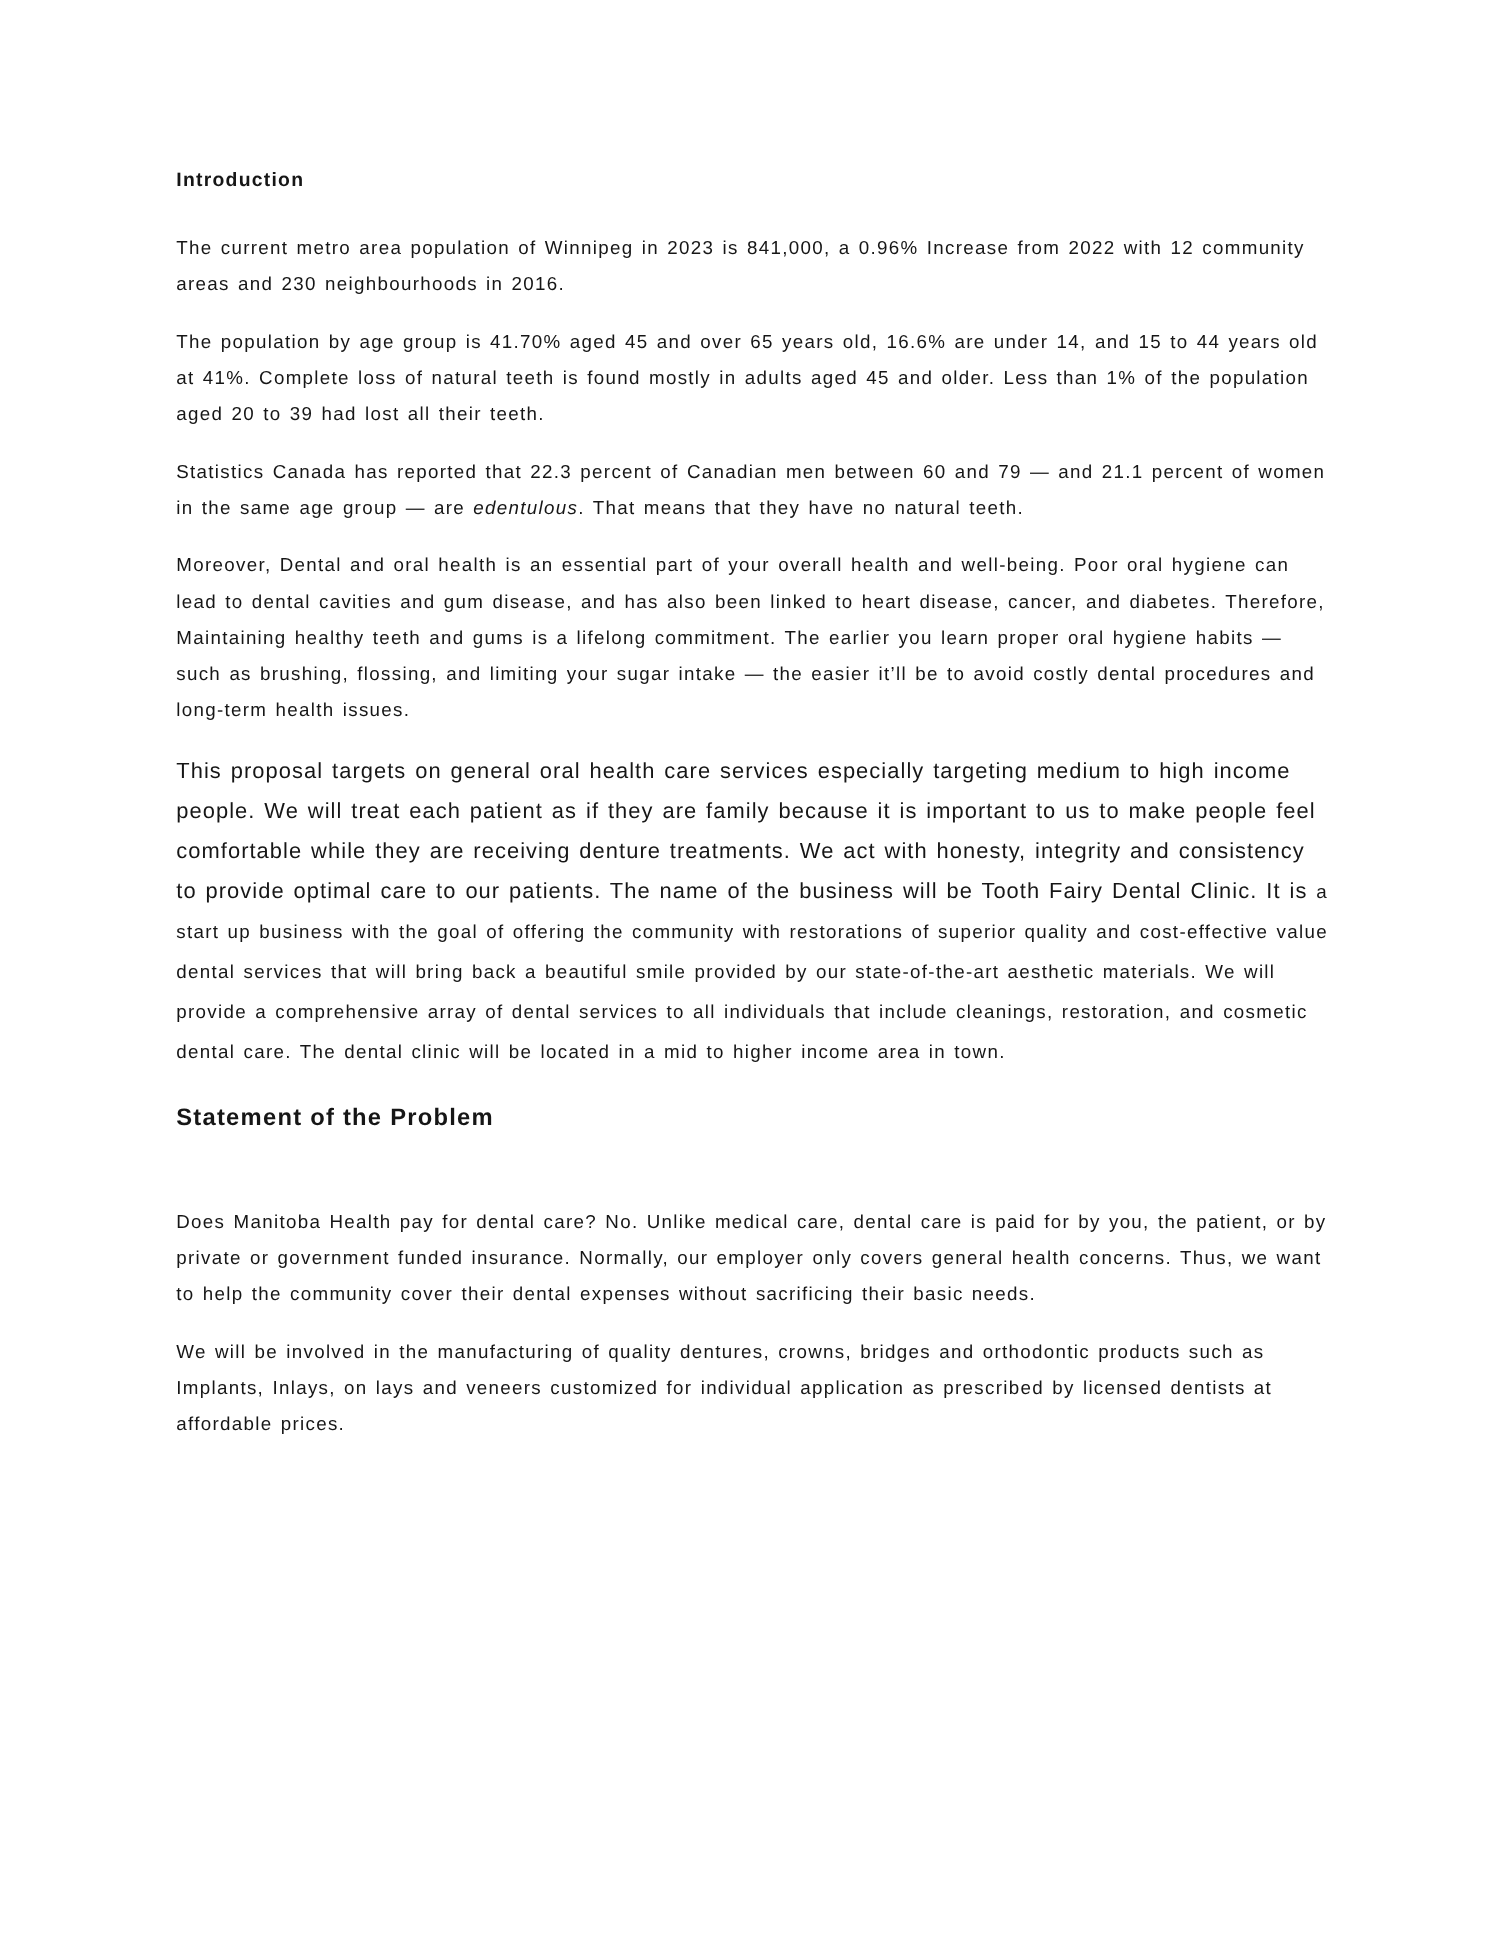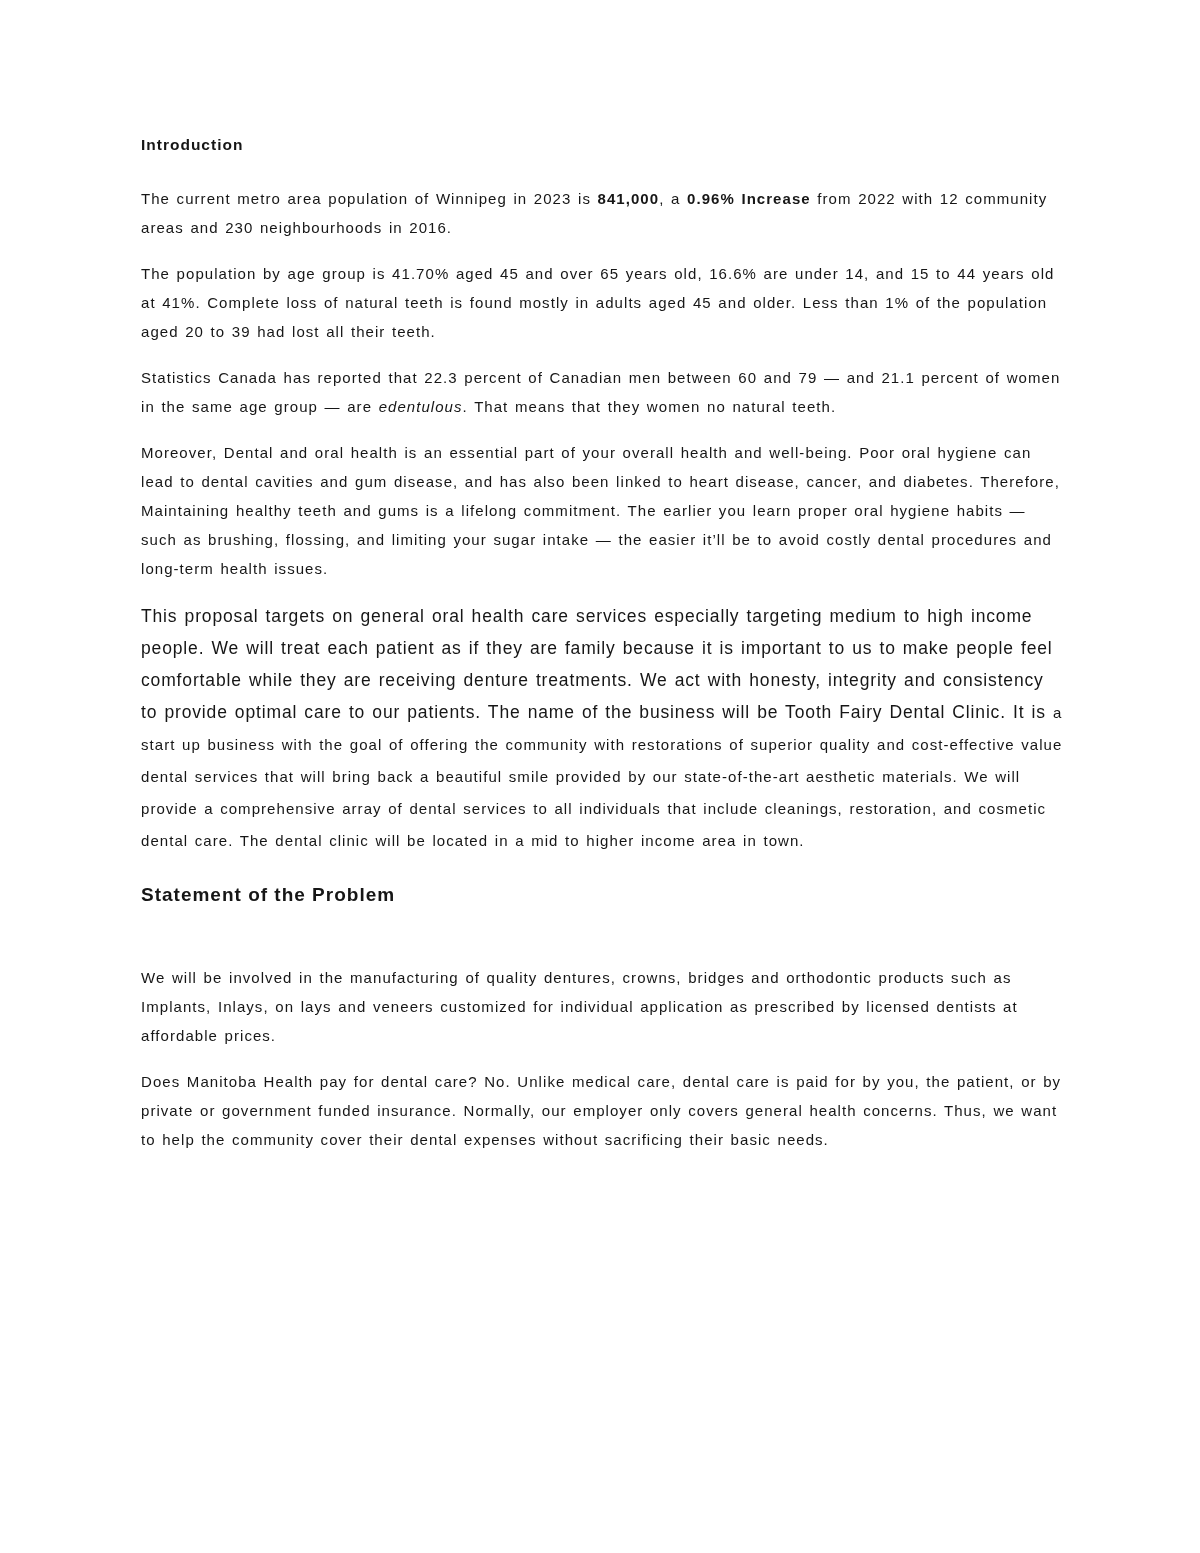--- a/index.html
+++ b/index.html
@@ -51,37 +51,37 @@
     margin-top: 35px;
     margin-bottom: 28px;
   }
   .heading.h-statement {
     font-size: 19px;
     line-height: 23px;
     letter-spacing: 1px;
     margin-top: 27px;
     margin-bottom: 57px;
   }
-  .run-bold { font-weight: bold; }
+  .run-bold { font-weight: normal; }
   .run-italic { font-style: italic; text-align: center; }
   
   .run-body {
     font-size: 15px;
     line-height: 29px;
     letter-spacing: 1.05px;
   }
 </style>
 </head>
 <body>
 
 <div class="doc">
   <div>
       <div class="heading h-intro"><span>Introduction</span></div>
       <p class="para body"><span>The current metro area population of Winnipeg in 2023 is </span><span class="run-bold">841,000</span><span>, a </span><span class="run-bold">0.96% Increase</span><span> from 2022 with 12 community areas and 230 neighbourhoods in 2016.</span></p>
       <p class="para body"><span>The population by age group is 41.70% aged 45 and over 65 years old, 16.6% are under 14,  and 15 to 44 years old at 41%. Complete loss of natural teeth is found mostly in adults aged 45 and older. Less than 1% of the population aged 20 to 39 had lost all their teeth.</span></p>
-      <p class="para body"><span>Statistics Canada has reported that 22.3 percent of Canadian men between 60 and 79 — and 21.1 percent of women in the same age group — are </span><span class="run-italic">edentulous</span><span>. That means that they women no natural teeth.</span></p>
+      <p class="para body"><span>Statistics Canada has reported that 22.3 percent of Canadian men between 60 and 79 — and 21.1 percent of women in the same age group — are </span><span class="run-italic">edentulous</span><span>. That means that they have no natural teeth.</span></p>
       <p class="para body"><span>Moreover, Dental and oral health is an essential part of your overall health and well-being. Poor oral hygiene can lead to dental cavities and gum disease, and has also been linked to heart disease, cancer, and diabetes. Therefore, Maintaining healthy teeth and gums is a lifelong commitment. The earlier you learn proper oral hygiene habits — such as brushing, flossing, and limiting your sugar intake — the easier it’ll be to avoid costly dental procedures and long-term health issues.</span></p>
       <p class="para lg"><span>This proposal targets on general oral health care services especially targeting medium to high income people. We will treat each patient as if they are family because it is important to us to make people feel comfortable while they are receiving denture treatments. We act with honesty, integrity and consistency to provide optimal care to our patients. The name of the business will be Tooth Fairy Dental Clinic. It is </span><span class="run-body">a start up business with the goal of offering the community with restorations of superior quality and cost-effective value dental services that will bring back a beautiful smile provided by our state-of-the-art aesthetic materials. We will provide a comprehensive array of dental services to all individuals that include cleanings, restoration, and cosmetic dental care. The dental clinic will be located in a mid to higher income area in town.</span></p>
       <div class="heading h-statement"><span>Statement of the Problem</span></div>
+      <p class="para body"><span>Does Manitoba Health pay for dental care? No. Unlike medical care, dental care is paid for by you, the patient, or by private or government funded insurance. Normally, our employer only covers general health concerns. Thus, we want to help the community cover their dental expenses without sacrificing their basic needs.</span></p>
       <p class="para body"><span>We will be involved in the manufacturing of quality dentures, crowns, bridges and orthodontic products such as Implants, Inlays, on lays and veneers customized for individual application as prescribed by licensed dentists at affordable prices.</span></p>
-      <p class="para body"><span>Does Manitoba Health pay for dental care? No. Unlike medical care, dental care is paid for by you, the patient, or by private or government funded insurance. Normally, our employer only covers general health concerns. Thus, we want to help the community cover their dental expenses without sacrificing their basic needs.</span></p>
     </div>
 </div>
 
 </body></html>

